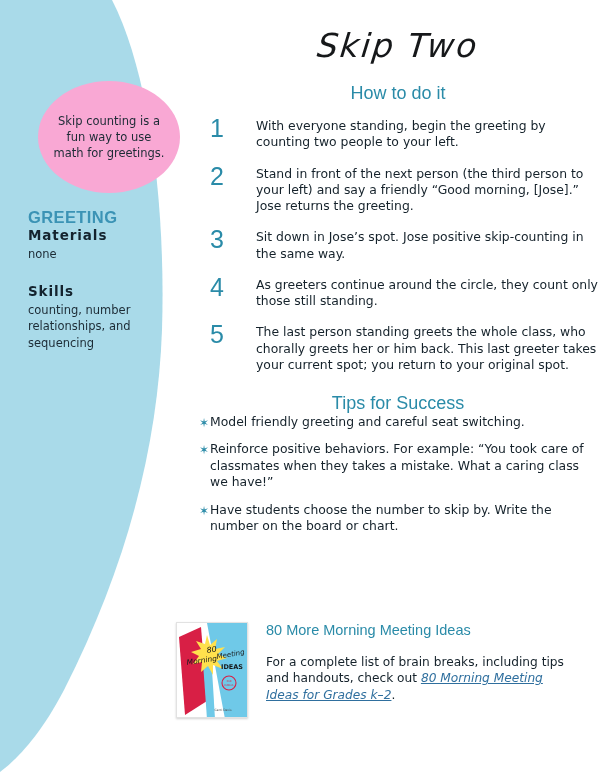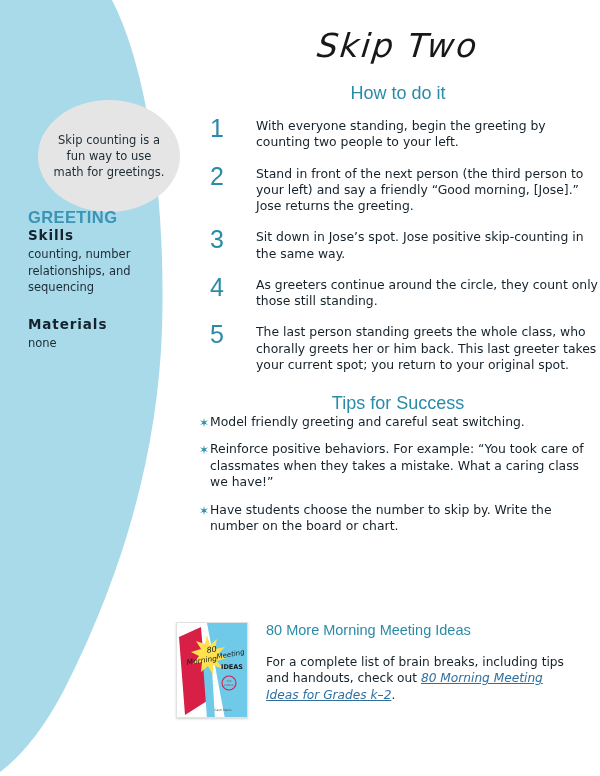--- a/index.html
+++ b/index.html
@@ -26,25 +26,25 @@
     position: absolute;
     left: 0; top: 0;
     width: 600px; height: 776px;
     pointer-events: none;
   }
 
   
   .callout {
     position: absolute;
     left: 38px;
-    top: 100px;
+    top: 81px;
     width: 142px;
     height: 112px;
     border-radius: 50%;
-    background: #e5e5e5;
+    background: #f9a8d4;
     display: flex;
     align-items: center;
     justify-content: center;
     text-align: center;
     padding: 0 12px;
   }
   .callout-text {
     font-size: 11.5px;
     line-height: 1.42;
     color: #1c2b35;
@@ -213,27 +213,27 @@
   </svg>
 
   <div class="callout">
     <div class="callout-text">Skip counting is a fun way to use math for greetings.</div>
   </div>
 
   <div class="sidebar">
     <div class="sidebar-kicker">GREETING</div>
 
     <div class="sidebar-block">
+      <div class="sidebar-heading">Materials</div>
+      <div class="sidebar-body">none</div>
+    </div>
+
+    <div class="sidebar-block">
       <div class="sidebar-heading">Skills</div>
       <div class="sidebar-body">counting, number relationships, and sequencing</div>
-    </div>
-
-    <div class="sidebar-block">
-      <div class="sidebar-heading">Materials</div>
-      <div class="sidebar-body">none</div>
     </div>
   </div>
 
   <div class="main">
 
     <div class="title">Skip Two</div>
 
     <div class="section-heading howto-heading">How to do it</div>
 
     <div class="steps">

